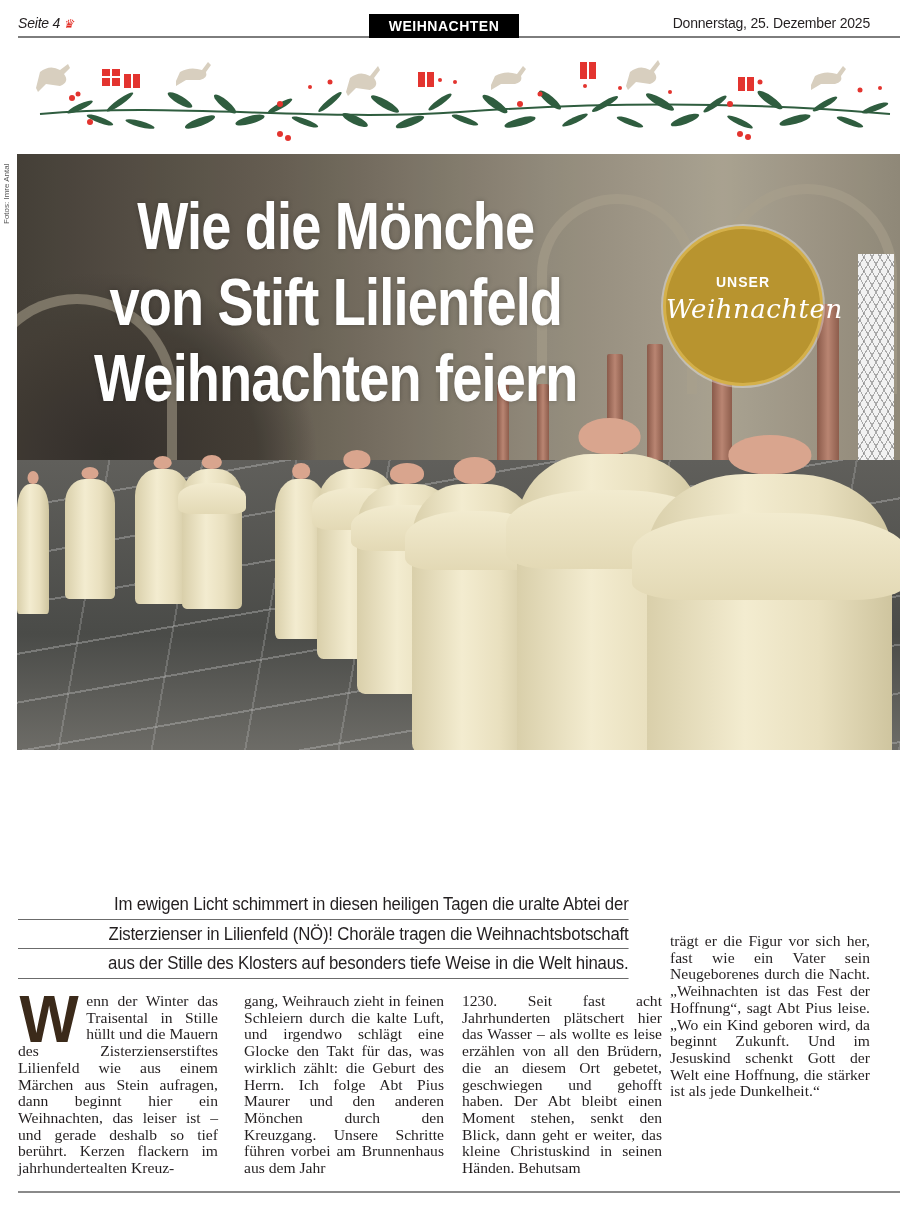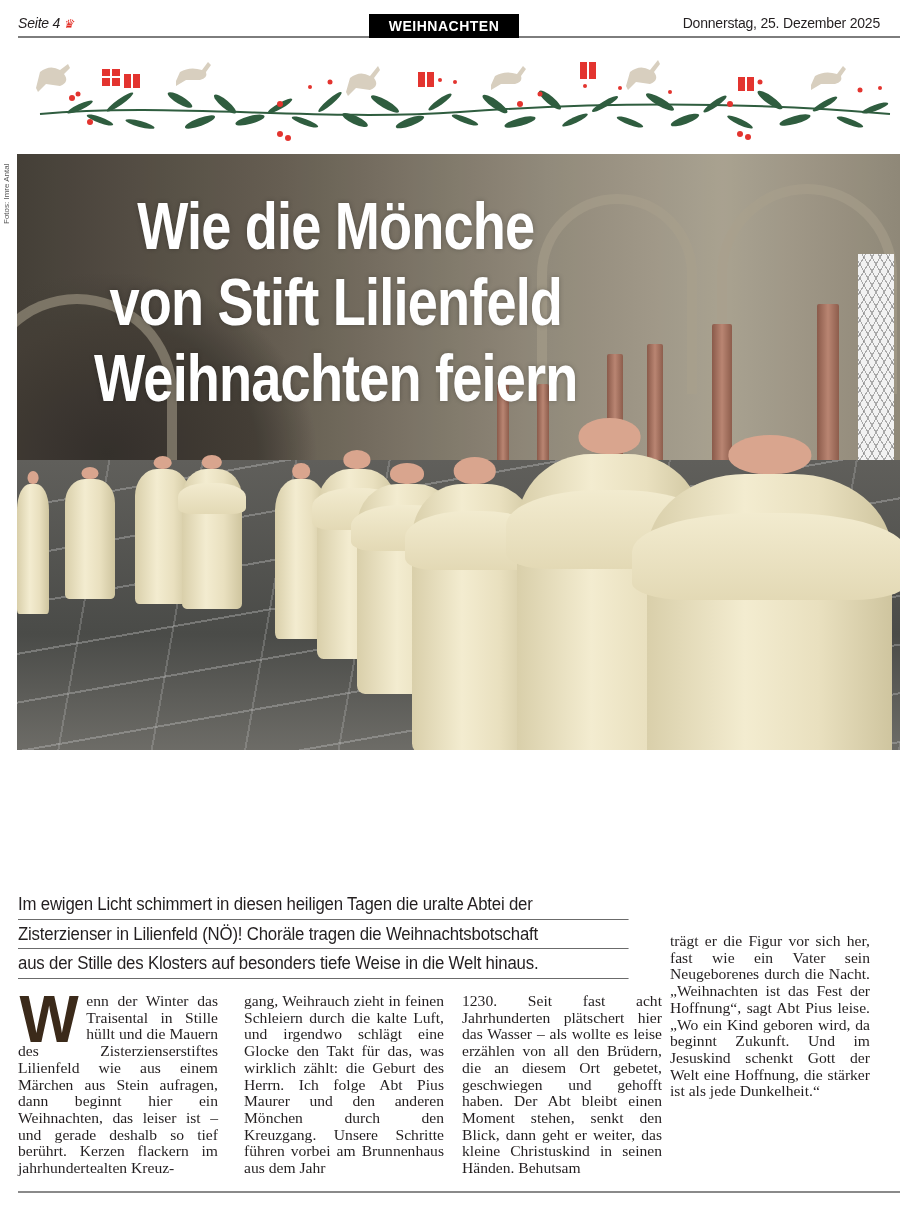--- a/index.html
+++ b/index.html
@@ -19,21 +19,21 @@
     font-size: 14px; color: #231f20; letter-spacing: -0.2px; font-style: italic;
   }
   .crown { color: #e2231a; font-size: 12px; margin-left: 3px; }
   .section-label {
     position: absolute; left: 351px; top: 0; width: 150px; height: 24px;
     background: #000; color: #fff; font-family: "Liberation Sans", sans-serif;
     font-weight: bold; font-size: 14px; text-align: center; line-height: 24px; letter-spacing: 0.5px;
     z-index: 2;
   }
   .date {
-    position: absolute; right: 20px; top: 1px; font-family: "Liberation Sans", sans-serif;
+    position: absolute; right: 30px; top: 1px; font-family: "Liberation Sans", sans-serif;
     font-size: 14px; color: #231f20; letter-spacing: -0.2px;
   }
   
   .garland { position: absolute; left: 20px; top: 42px; width: 880px; height: 105px; }
   
   .photo-credit {
     position: absolute; left: 2px; top: 152px; width: 14px; height: 72px;
     font-family: "Liberation Sans", sans-serif; font-size: 8px; color: #555;
     writing-mode: vertical-rl; transform: rotate(180deg); text-align: left; white-space: nowrap;
   }
@@ -112,21 +112,21 @@
   .caption {
     position: absolute; left: 13px; top: 646px; width: 330px;
     font-family: "DejaVu Sans", sans-serif; font-size: 12.3px; line-height: 17px; color: #fff;
   }
   .caption span {
     background: #000; padding: 0 4px 1px 3px; box-decoration-break: clone; -webkit-box-decoration-break: clone;
   }
   
   .lead {
     position: absolute; left: 18px; top: 890px; width: 636px;
-    font-family: "Liberation Sans", sans-serif; font-size: 17.5px; color: #231f20; letter-spacing: -0.2px;
+    font-family: "Liberation Sans", sans-serif; font-size: 17.5px; color: #231f20; letter-spacing: -0.2px; text-align: right;
   }
   .lead-line {
     height: 29.5px; line-height: 28px; border-bottom: 1.5px solid #6b6b6b; white-space: nowrap;
     transform: scaleX(0.96); transform-origin: left;
   }
   
   .col {
     position: absolute; top: 993px; width: 200px;
     font-family: "Liberation Serif", serif; font-size: 15.6px; line-height: 16.7px;
     text-align: justify; color: #231f20; hyphens: manual;
@@ -299,20 +299,24 @@
       <div class="cape"></div>
       <div class="head"></div>
     </div>
 
   <h1 class="headline">
     <span>Wie die Mönche</span>
     <span>von Stift Lilienfeld</span>
     <span>Weihnachten feiern</span>
   </h1>
 
+  <div class="badge">
+    <span class="badge-top">UNSER</span>
+    <span class="badge-script">Weihnachten</span>
+  </div>
 
 </div>
 
 <div class="lead">
   <div class="lead-line">Im ewigen Licht schimmert in diesen heiligen Tagen die uralte Abtei der</div>
   <div class="lead-line">Zisterzienser in Lilienfeld (NÖ)! Choräle tragen die Weihnachtsbotschaft</div>
   <div class="lead-line">aus der Stille des Klosters auf besonders tiefe Weise in die Welt hinaus.</div>
 </div>
 
 <div class="col col-1">

